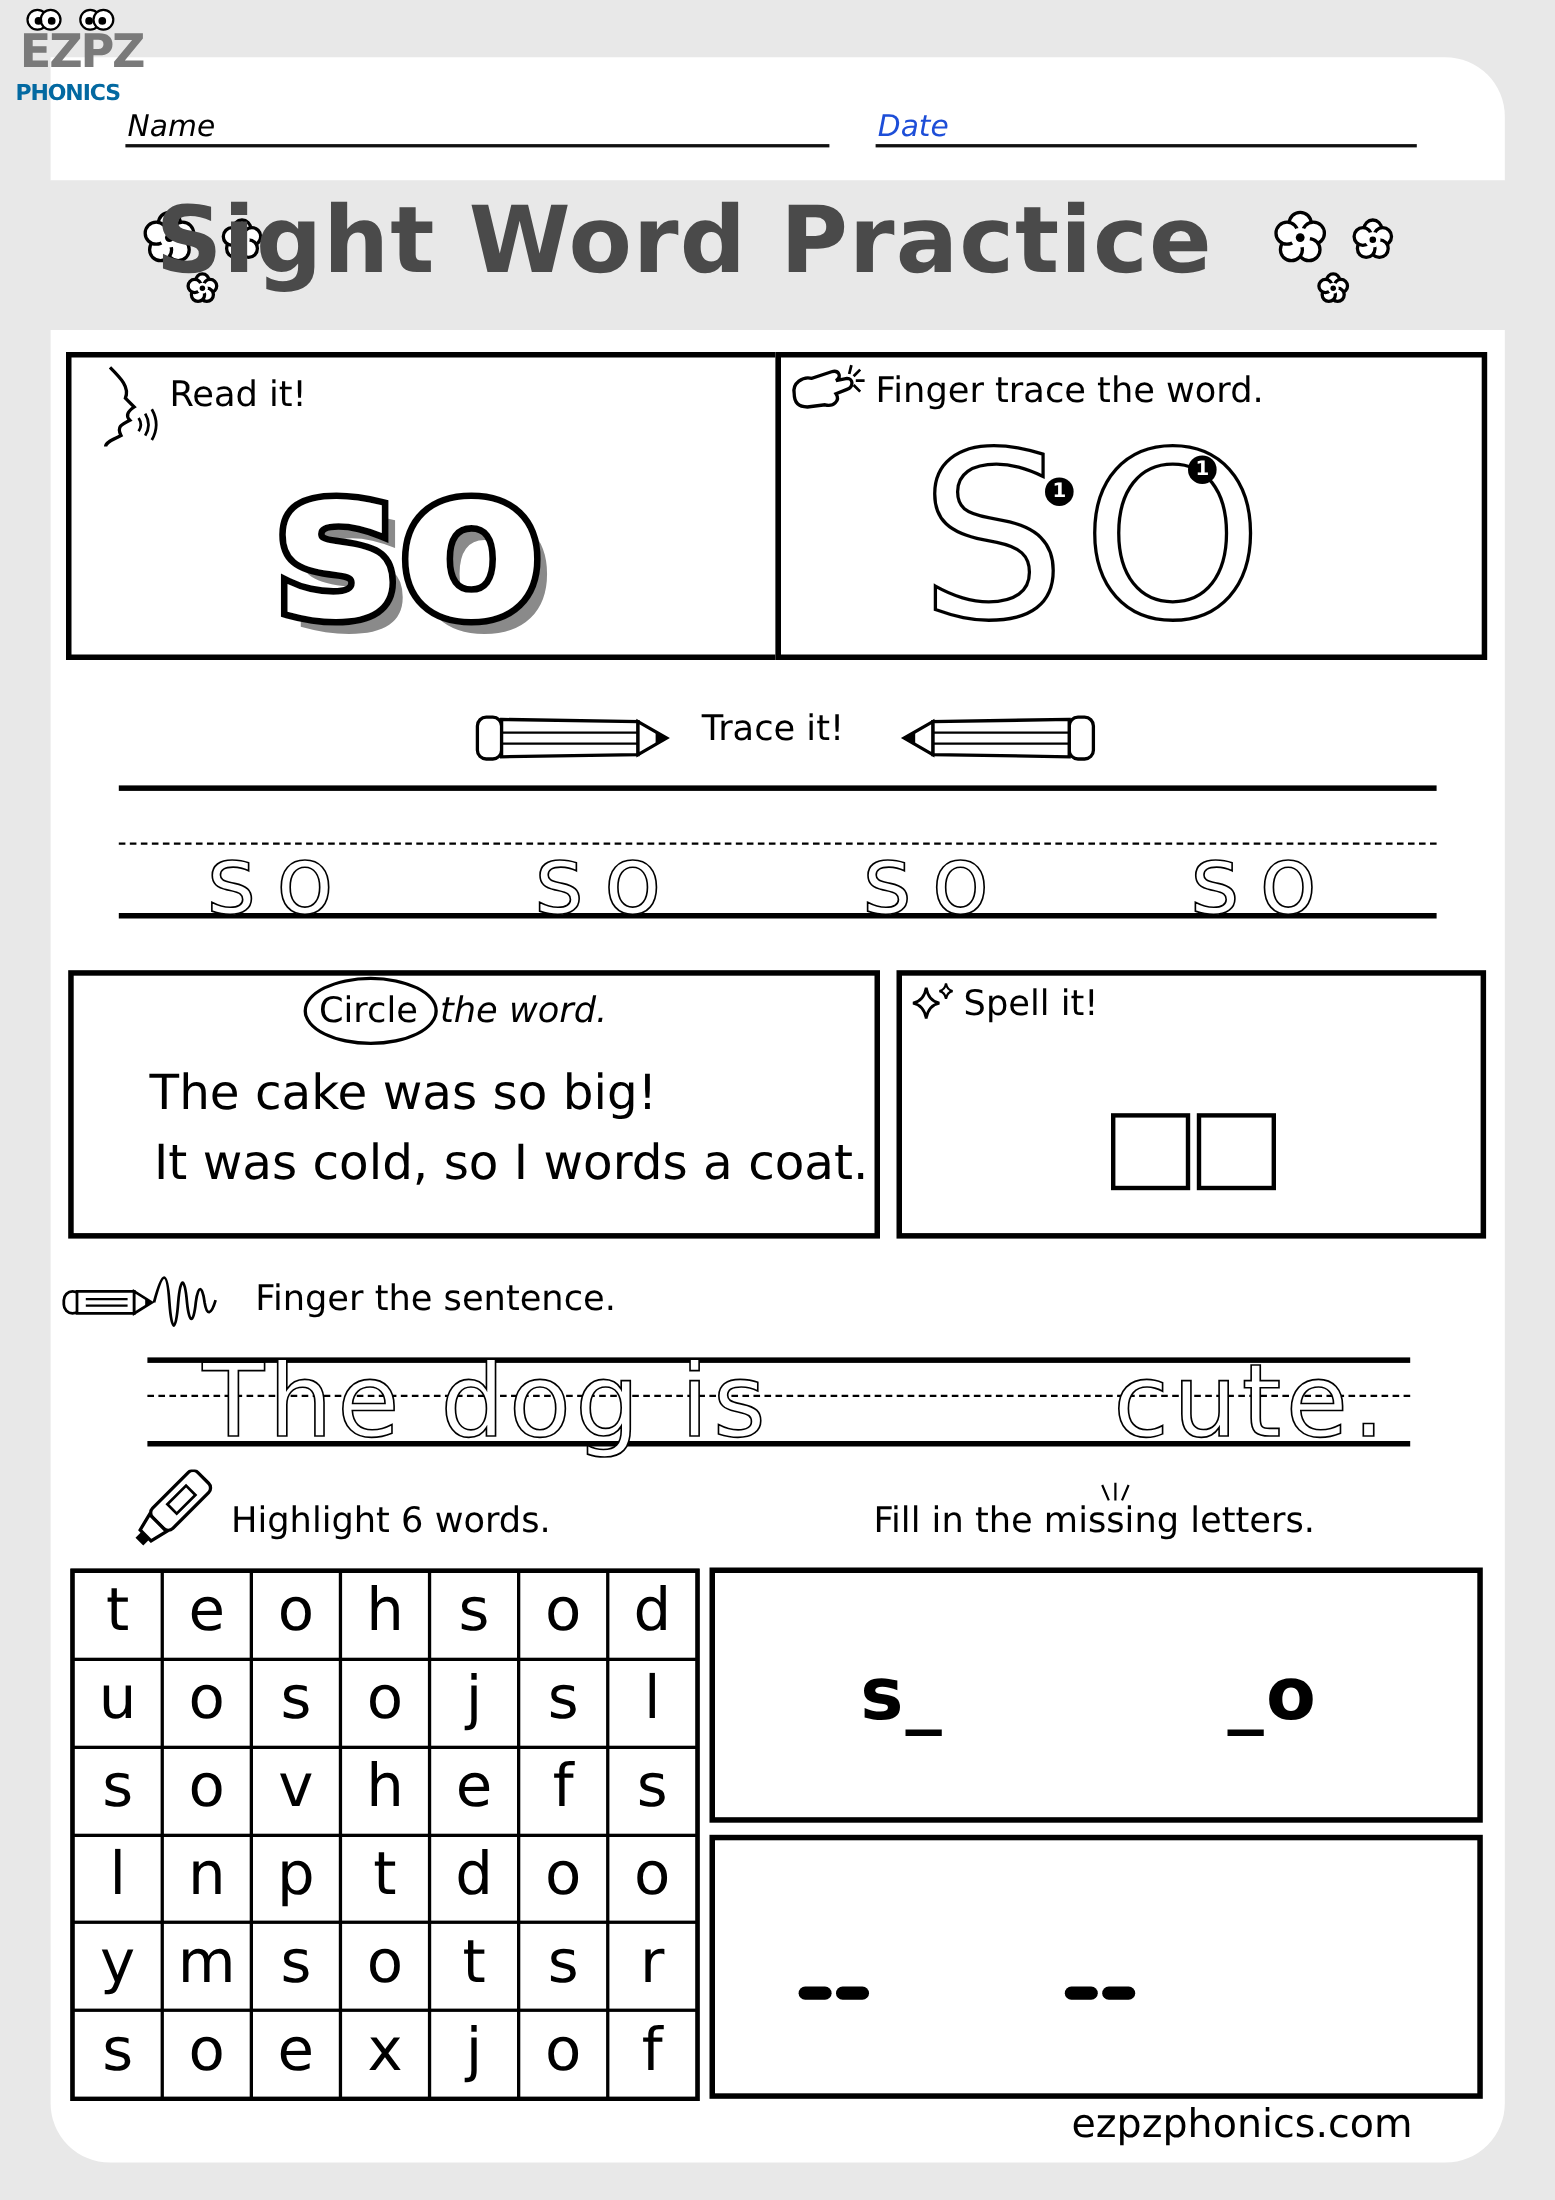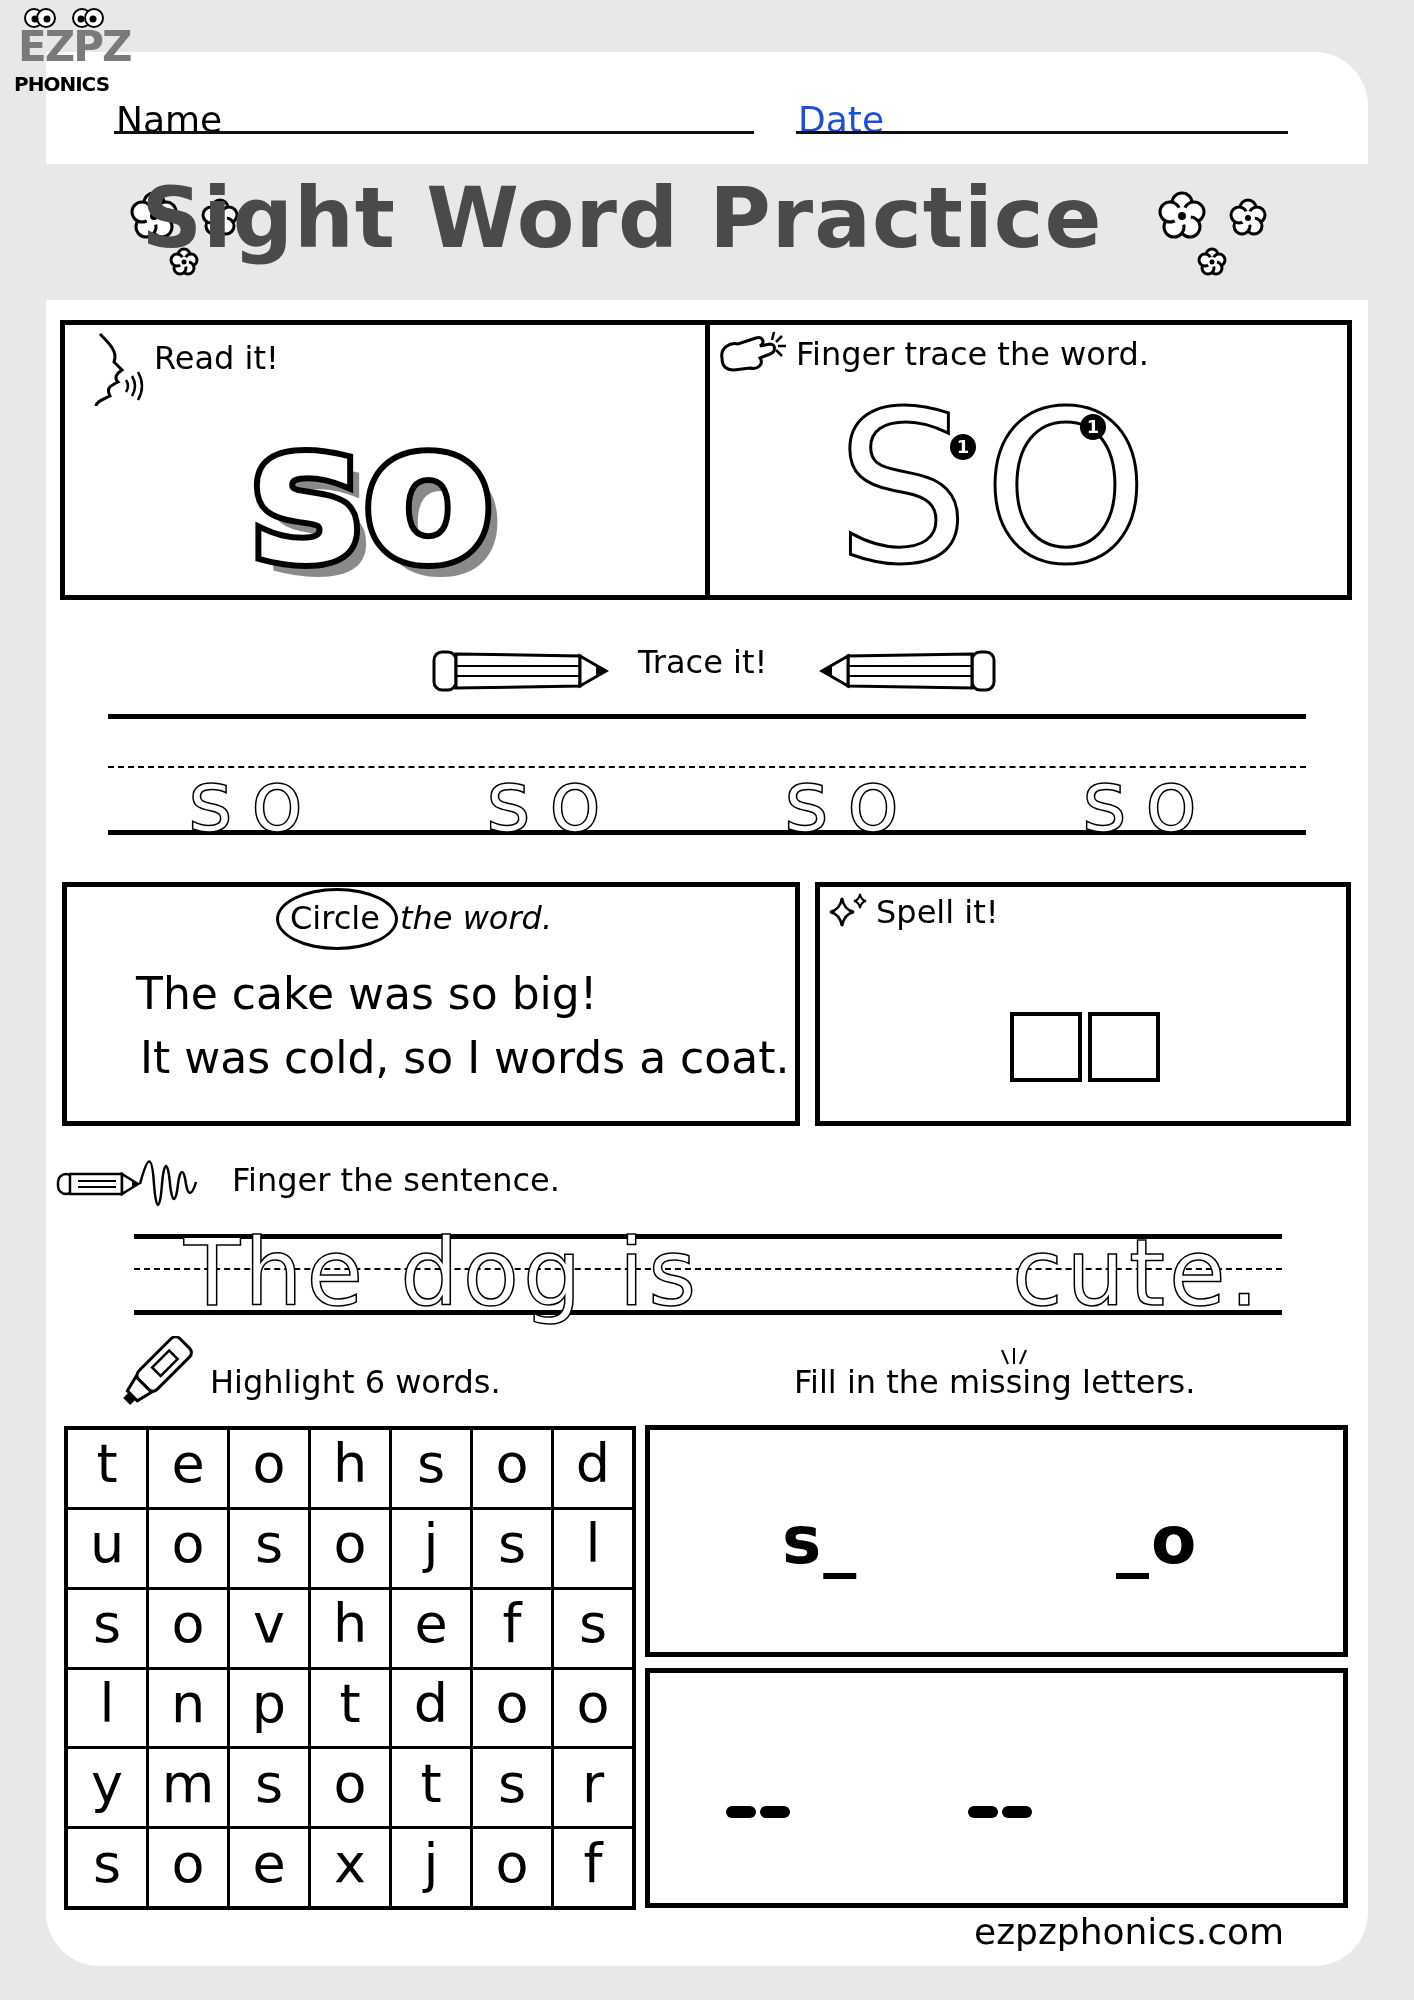--- a/index.html
+++ b/index.html
@@ -8,24 +8,24 @@
 
   .abs { position: absolute; }
 
   
   .card-top { left: 46px; top: 52px; width: 1322px; height: 112px; background: #fff; border-top-right-radius: 54px; }
   .card-main { left: 46px; top: 300px; width: 1322px; height: 1666px; background: #fff; border-bottom-left-radius: 54px; border-bottom-right-radius: 54px; }
 
   
   .logo { left: 12px; top: 6px; width: 112px; height: 90px; }
   .logo-word { position: absolute; left: 6px; top: 20px; font-family: "DejaVu Sans", sans-serif; font-weight: bold; font-size: 42px; color: #7a7a7a; letter-spacing: -2px; line-height: 1; }
-  .logo-sub { position: absolute; left: 2px; top: 68px; font-family: "DejaVu Sans", sans-serif; font-weight: bold; font-size: 20px; color: #000000; letter-spacing: -1px; line-height: 1; }
-
-  
-  .field-label { font-family: "DejaVu Sans", sans-serif; font-size: 36px; line-height: 1; }
+  .logo-sub { position: absolute; left: 2px; top: 68px; font-family: "DejaVu Sans", sans-serif; font-weight: bold; font-size: 20px; color: #0369a1; letter-spacing: -1px; line-height: 1; }
+
+  
+  .field-label { font-family: "DejaVu Sans", sans-serif; font-size: 27px; line-height: 1; font-style: italic; }
   .field-line { height: 3px; background: #111; }
 
   
   .title-band { left: 46px; top: 164px; width: 1322px; height: 136px; background: #e8e8e8; }
   .title-text { left: 0; top: 168px; width: 1244px; text-align: center; font-family: "DejaVu Sans", sans-serif; font-weight: bold; font-size: 84px; color: #4a4a4a; letter-spacing: 1px; line-height: 1.2; }
 
   .box { border: 5px solid #000; background: #fff; }
   .hdr { font-family: "DejaVu Sans", sans-serif; font-size: 32px; line-height: 1; white-space: nowrap; }
 
   

